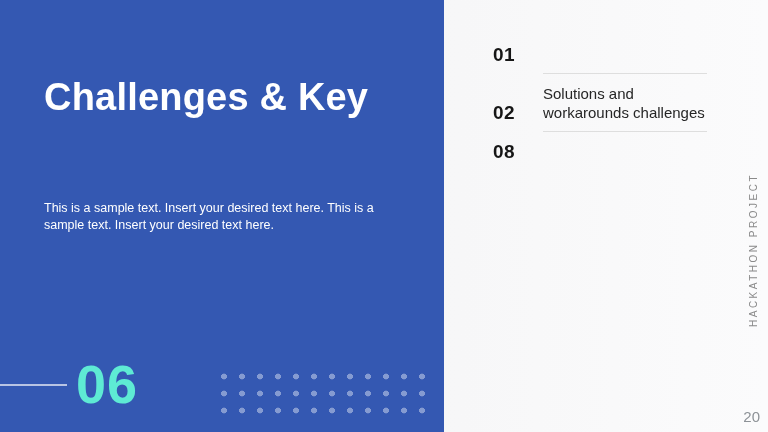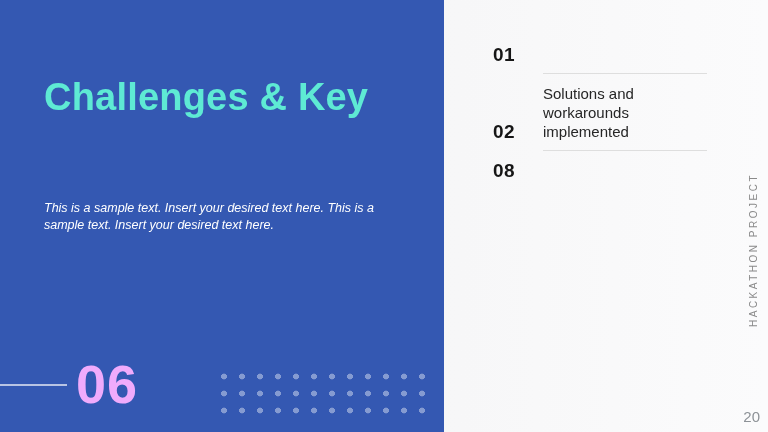--- a/index.html
+++ b/index.html
@@ -20,46 +20,45 @@
   .left-panel {
     position: absolute;
     left: 0; top: 0;
     width: 444px; height: 432px;
     background: #3458b2;
   }
   .slide-title {
     position: absolute;
     left: 44px; top: 74px;
     width: 370px;
-    color: #5eead4;
+    color: #ffffff;
     font-size: 38px;
     font-weight: 900;
     line-height: 47px;
     letter-spacing: 0.2px;
   }
   .slide-description {
     position: absolute;
     left: 44px; top: 200px;
     width: 345px;
     color: #ffffff;
     font-size: 12.5px;
     line-height: 17px;
     font-weight: 400;
-    font-style: italic;
   }
   .section-number-line {
     position: absolute;
     left: 0; top: 384px;
     width: 67px; height: 2px;
     background: rgba(255,255,255,0.65);
   }
   .section-number {
     position: absolute;
     left: 76px; top: 357px;
-    color: #f0abfc;
+    color: #5eead4;
     font-size: 54px;
     font-weight: 900;
     line-height: 1;
     letter-spacing: 1px;
   }
   .dot-grid {
     position: absolute;
     left: 215px; top: 368px;
     width: 216px; height: 51px;
     background-image: radial-gradient(circle, rgba(255,255,255,0.40) 2.9px, rgba(255,255,255,0) 3.1px);
@@ -141,21 +140,21 @@
   <div class="agenda-list">
 
     <div class="list-item">
       <div class="item-number">01</div>
     </div>
 
     <div class="item-divider"></div>
 
     <div class="list-item">
       <div class="item-number">02</div>
-      <div class="item-text">Solutions and workarounds implemented</div>
+      <div class="item-text">Solutions and workarounds challenges</div>
     </div>
 
     <div class="item-divider"></div>
 
     <div class="list-item">
       <div class="item-number">08</div>
     </div>
 
   </div>
 

